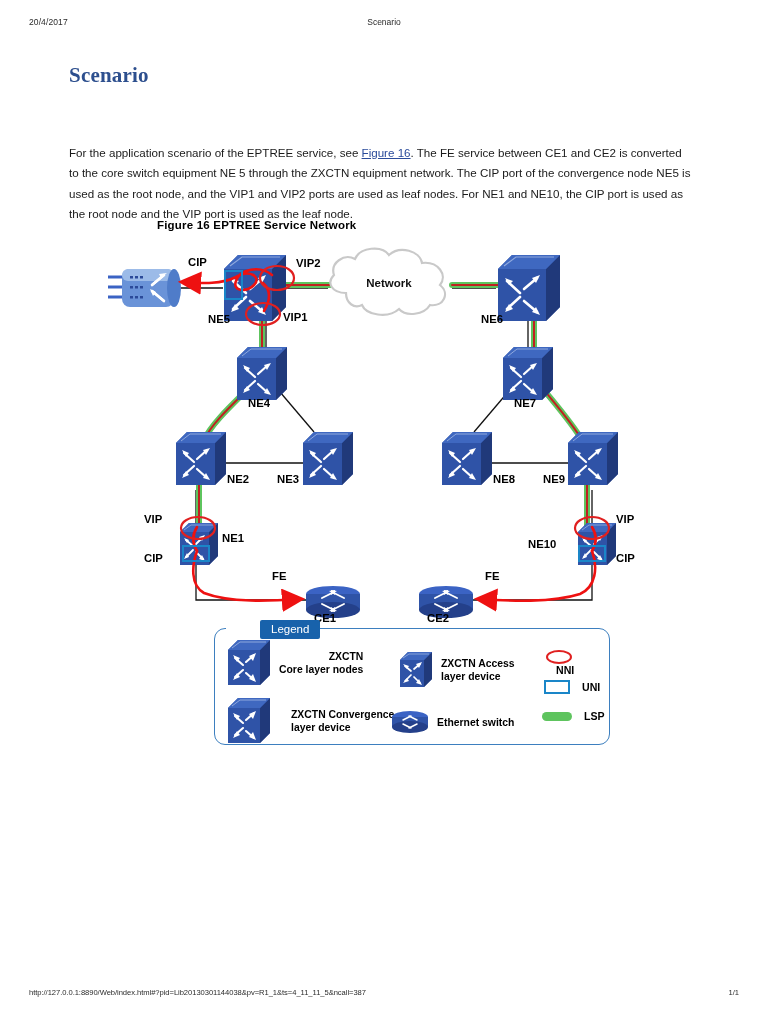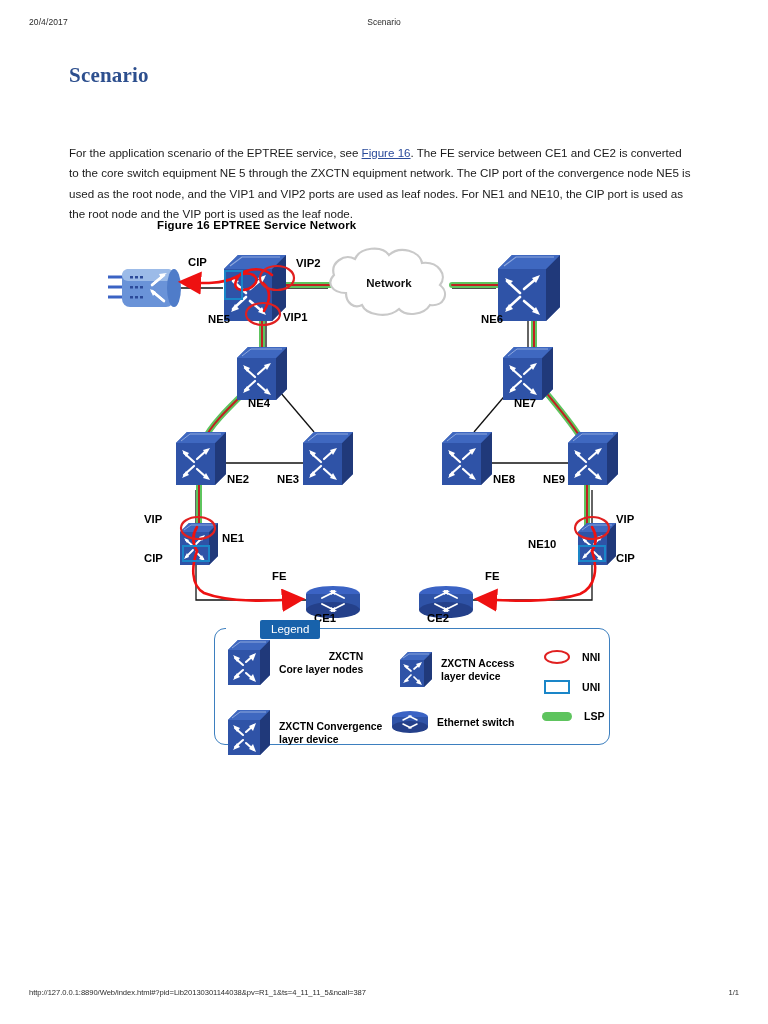--- a/index.html
+++ b/index.html
@@ -501,21 +501,21 @@
         <polygon points="5,40 9,33 12,37"></polygon>
           <polygon points="28,42 21,39 25,34"></polygon>
       </g>
     </svg>
     <div class="leg-text">
       <div>ZXCTN</div>
       <div>Core layer nodes</div>
     </div>
   </div>
 
-  <div class="leg-item" style="left:14px; top:82px;">
+  <div class="leg-item" style="left:14px; top:70px;gap:12px;">
     <svg width="42" height="46" viewBox="0 0 42 46">
       <polygon points="0,10 10,0 42,0 42,35 32,45 0,45" fill="#2f53a7"></polygon>
       <polygon points="32,10 42,0 42,35 32,45" fill="#20397a"></polygon>
       <polygon points="0,10 10,0 42,0 32,10" fill="#3f68c0"></polygon>
       <rect x="0" y="10" width="32" height="35" fill="#2f53a7"></rect>
       <polyline points="4,8 12,2 38,2" fill="none" stroke="#8fa8dd" stroke-width="1"></polyline>
       <g stroke="#ffffff" stroke-width="2.1" stroke-linecap="round">
         <line x1="15" y1="25" x2="7" y2="18"></line>
           <line x1="18" y1="22" x2="26" y2="15"></line>
         <line x1="15" y1="30" x2="7" y2="37"></line>
@@ -570,21 +570,21 @@
           <line x1="25" y1="10" x2="17" y2="6"></line>
         <line x1="11" y1="14" x2="19" y2="18"></line>
           <line x1="25" y1="14" x2="17" y2="18"></line>
       </g>
     </svg>
     <div class="leg-text">
       <div>Ethernet switch</div>
     </div>
   </div>
 
-  <div class="leg-item" style="left:330px; top:22px;">
+  <div class="leg-item" style="left:330px; top:22px;flex-direction:column;">
     <div class="sym-nni"></div>
     <div class="leg-sym-text">NNI</div>
   </div>
   <div class="leg-item" style="left:330px; top:52px;align-items:center;">
     <div class="sym-uni"></div>
     <div class="leg-sym-text">UNI</div>
   </div>
   <div class="leg-item" style="left:328px; top:82px;">
     <div class="sym-lsp"></div>
     <div class="leg-sym-text">LSP</div>

